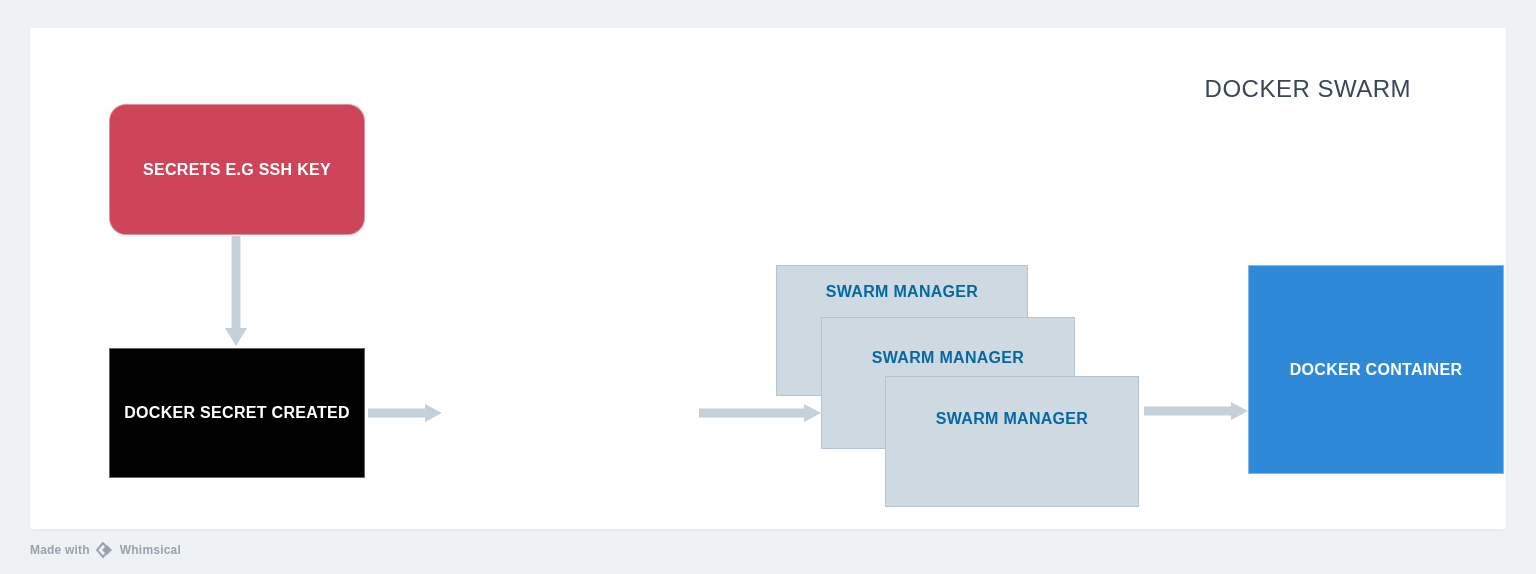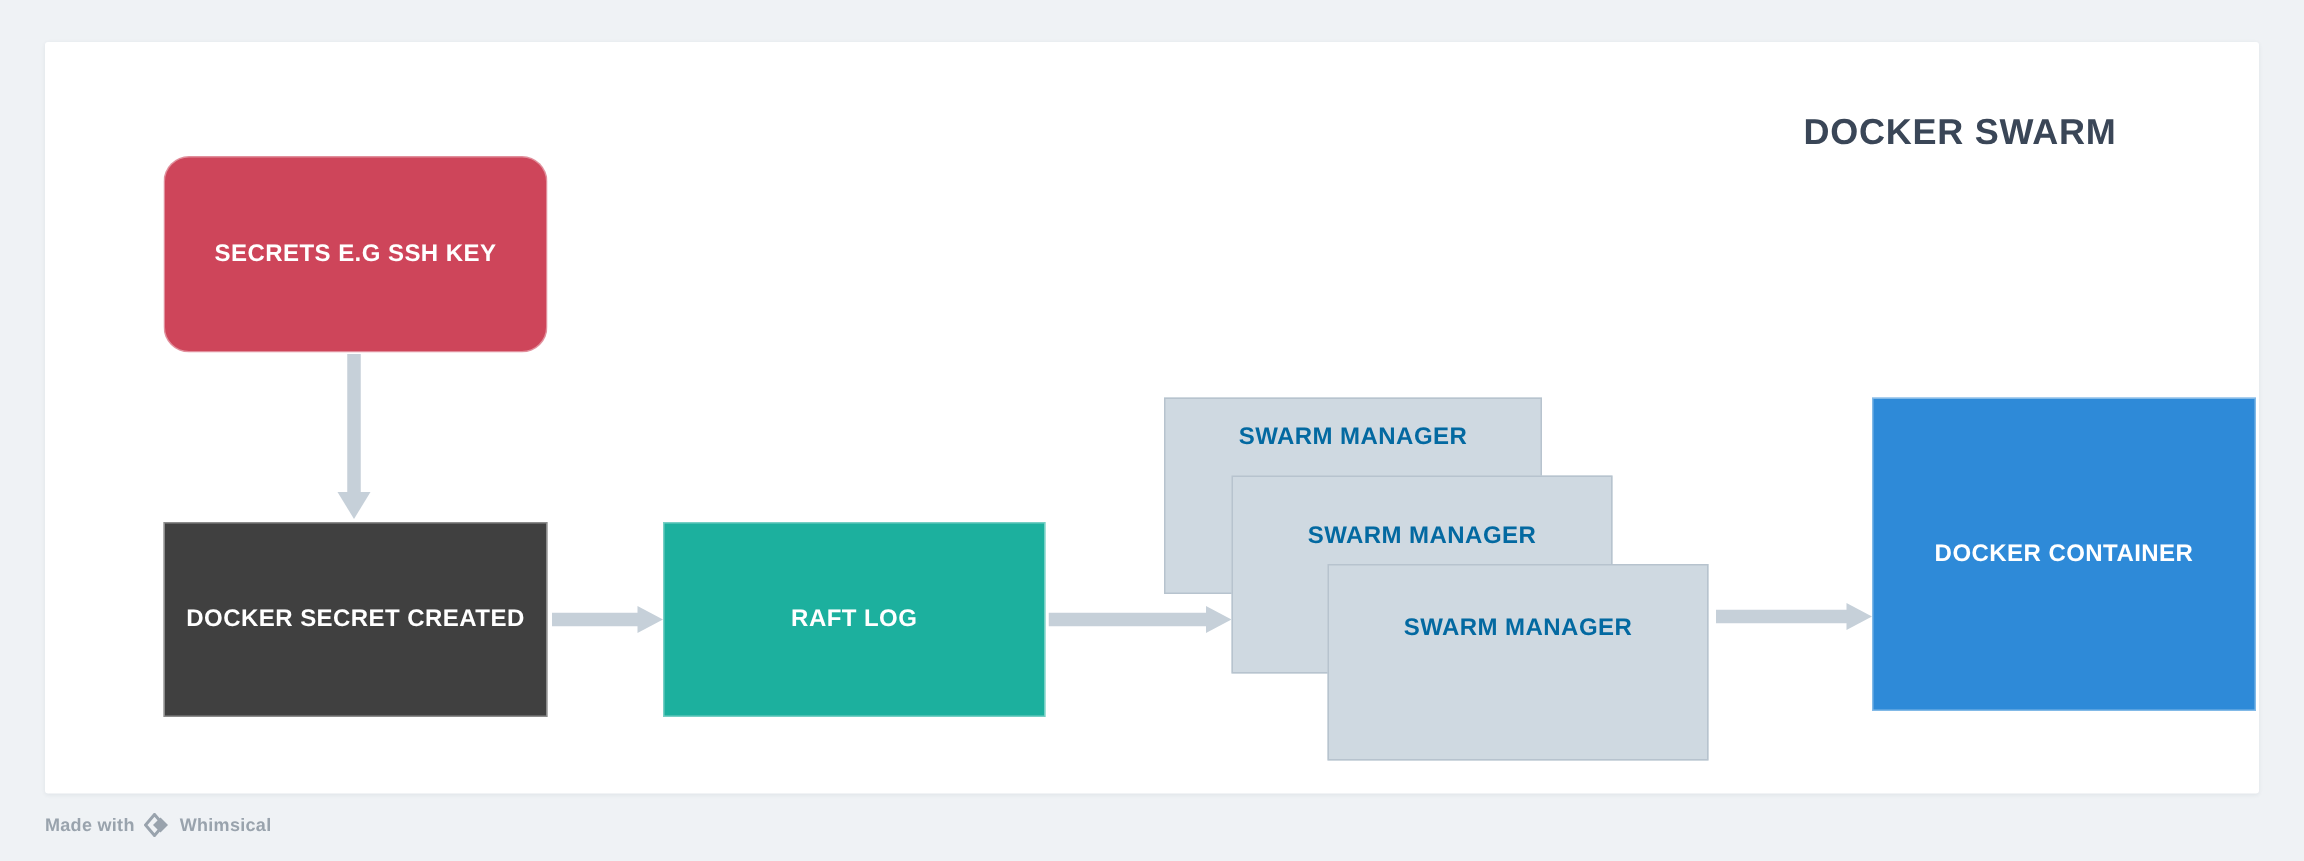--- a/index.html
+++ b/index.html
@@ -23,21 +23,21 @@
     height: 501px;
     background: #FFFFFF;
     border-radius: 2px;
     box-shadow: 0 1px 3px rgba(40,60,80,0.08);
   }
   .diagram-title {
     position: absolute;
     top: 47px;
     right: 95px;
     font-size: 24px;
-    font-weight: 700;
+    font-weight: 400;
     letter-spacing: 0.5px;
     color: #3A4657;
     white-space: nowrap;
   }
   .node {
     position: absolute;
     display: flex;
     align-items: center;
     justify-content: center;
     box-sizing: border-box;
@@ -47,21 +47,21 @@
     color: #FFFFFF;
     font-size: 16px;
     font-weight: bold;
     letter-spacing: 0.3px;
     white-space: nowrap;
   }
   .node-solid {
     border: 1px solid rgba(255,255,255,0.40);
   }
   .node-secrets      { left: 79px;  top: 76px;  width: 256px; height: 131px; background: #CE455A; border-radius: 17px; }
-  .node-secret-created{ left: 79px; top: 320px; width: 256px; height: 130px; background: #404040; }
+  .node-secret-created{ left: 79px; top: 320px; width: 256px; height: 130px; background: #000000; }
   .node-raft         { left: 412px; top: 320px; width: 255px; height: 130px; background: #1CB09E; }
   .node-container    { left: 1218px; top: 237px; width: 256px; height: 209px; background: #2E8AD8; }
 
   .swarm-box {
     position: absolute;
     box-sizing: border-box;
     background: #CFD9E1;
     border: 1px solid #B7C3CE;
   }
   .swarm-box .label {
@@ -114,23 +114,20 @@
     <div class="diagram-title">DOCKER SWARM</div>
 
     <div class="node node-solid node-secrets">
       <span class="label">SECRETS E.G SSH KEY</span>
     </div>
 
     <div class="node node-solid node-secret-created">
       <span class="label">DOCKER SECRET CREATED</span>
     </div>
 
-    <div class="node node-solid node-raft">
-      <span class="label">RAFT LOG</span>
-    </div>
 
     <div class="swarm-box swarm-1">
       <span class="label">SWARM MANAGER</span>
     </div>
     <div class="swarm-box swarm-2">
       <span class="label">SWARM MANAGER</span>
     </div>
     <div class="swarm-box swarm-3">
       <span class="label">SWARM MANAGER</span>
     </div>

